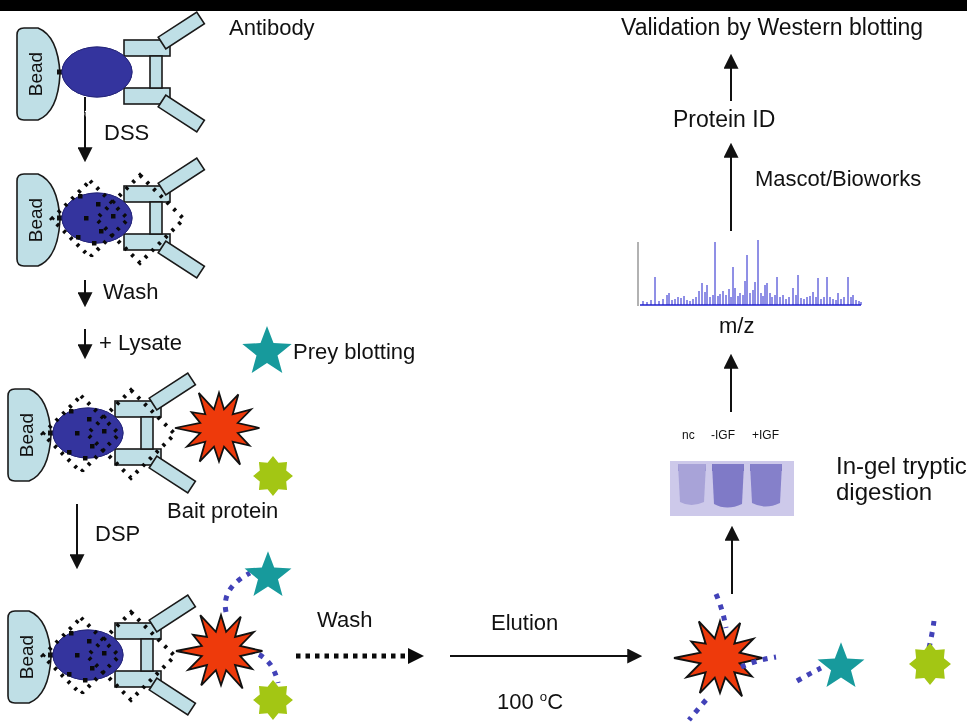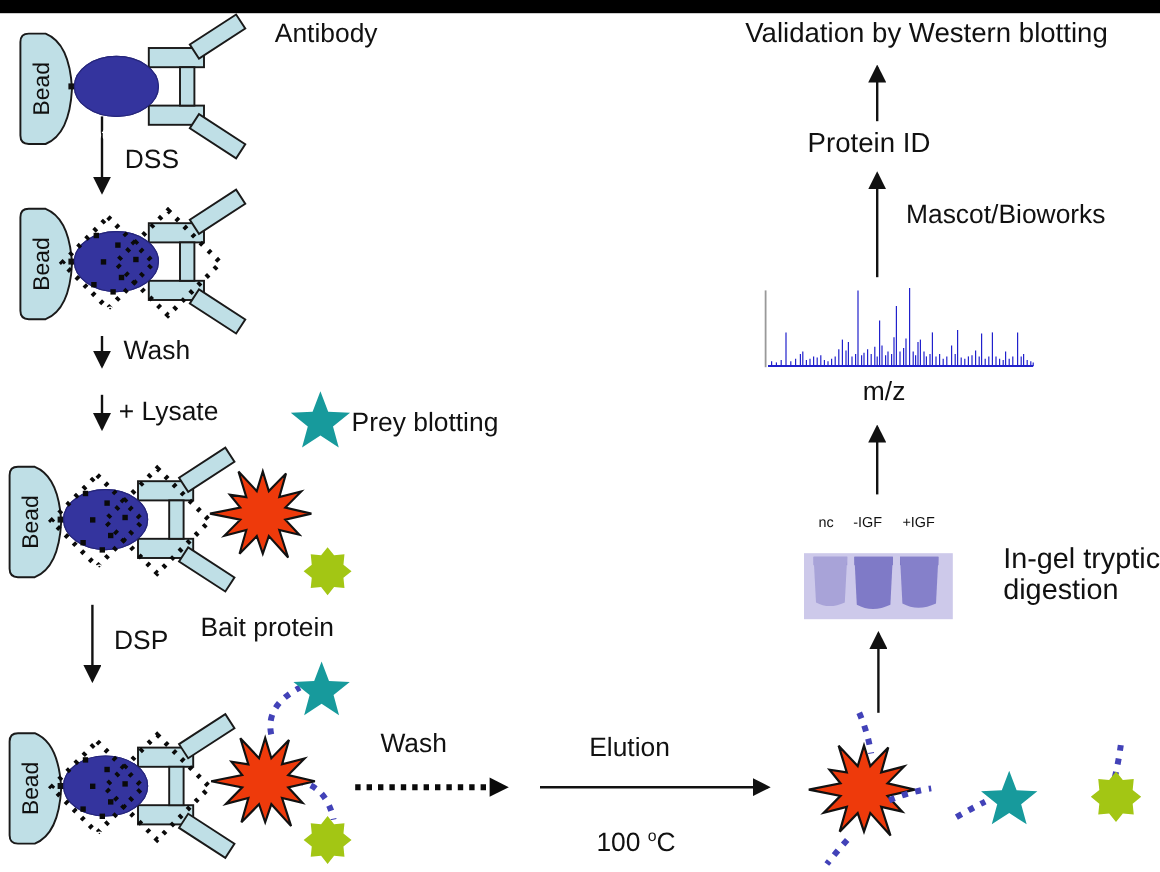--- a/index.html
+++ b/index.html
@@ -225,21 +225,21 @@
   <div class="pag-lbl" style="left:61px;top:64px;">Protein A/G</div>
   <div class="pag-lbl" style="left:61px;top:210px;">Protein A/G</div>
   <div class="pag-lbl" style="left:52px;top:425px;">Protein A/G</div>
   <div class="pag-lbl" style="left:52px;top:647px;">Protein A/G</div>
 
   <div class="lbl fs22" style="left:203px;top:16px;margin-left:26px;">Antibody</div>
   <div class="lbl fs22" style="left:104px;top:121px;">DSS</div>
   <div class="lbl fs22" style="left:103px;top:280px;">Wash</div>
   <div class="lbl fs22" style="left:99px;top:331px;">+ Lysate</div>
   <div class="lbl fs22" style="left:293px;top:340px;">Prey blotting</div>
-  <div class="lbl fs22" style="left:167px;top:511px;">Bait protein</div>
+  <div class="lbl fs22" style="left:167px;top:499px;">Bait protein</div>
   <div class="lbl fs22" style="left:95px;top:522px;">DSP</div>
   <div class="lbl fs22" style="left:317px;top:608px;">Wash</div>
   <div class="lbl fs22" style="left:491px;top:611px;">Elution</div>
   <div class="lbl fs22" style="left:497px;top:690px;"><span>100 </span><sup>o</sup><span>C</span></div>
 
   <div class="lbl fs16" style="left:682px;top:429px;">nc</div>
   <div class="lbl fs16" style="left:711px;top:429px;">-IGF</div>
   <div class="lbl fs16" style="left:752px;top:429px;">+IGF</div>
 
   <div class="lbl fs20" style="left:836px;top:453px;">In-gel tryptic</div>

